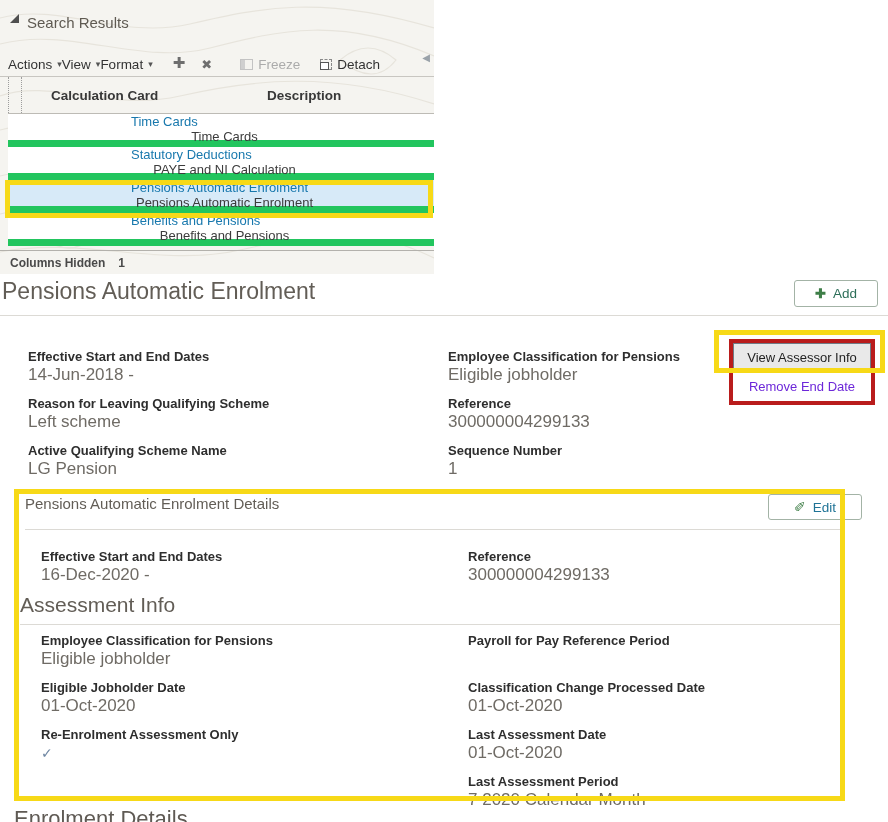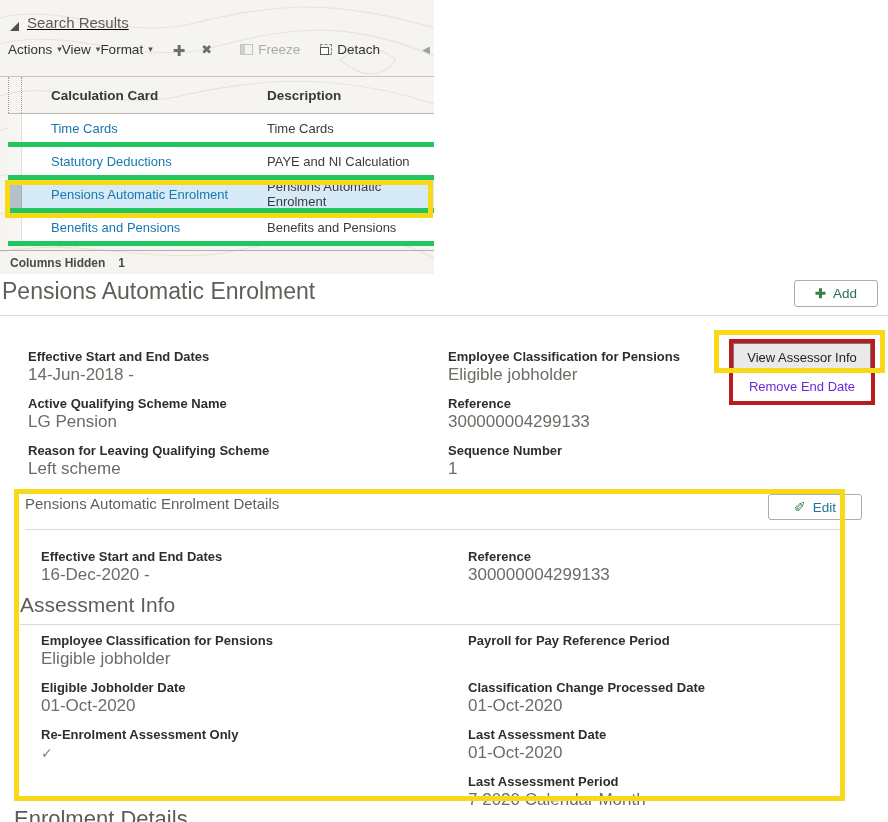--- a/index.html
+++ b/index.html
@@ -2,45 +2,45 @@
 <html><head>
 <meta charset="utf-8">
 <style>
   * { margin:0; padding:0; box-sizing:border-box; }
   html,body { width:888px; height:822px; background:#ffffff; overflow:hidden; position:relative;
               font-family:"Liberation Sans","DejaVu Sans",sans-serif; }
 
   
   .search-panel { position:absolute; left:0; top:0; width:434px; height:274px; background:#f5f4f0; overflow:hidden; }
   .texture { position:absolute; left:0; top:0; z-index:0; }
-  .panel-header { position:absolute; left:10px; top:14px; z-index:2; display:flex; align-items:flex-end; gap:8px;text-decoration:underline; }
+  .panel-header { position:absolute; left:10px; top:14px; z-index:2; display:flex; align-items:flex-start; gap:8px; }
   .collapse-tri { width:0; height:0; border-left:9px solid transparent; border-bottom:9px solid #4f4f4f; }
   .panel-title { font-size:15px; color:#5f5a52; }
 
-  .toolbar { position:absolute; left:8px; top:42px; right:0; height:22px; z-index:2; display:flex; align-items:flex-start; }
+  .toolbar { position:absolute; left:8px; top:50px; right:0; height:22px; z-index:2; display:flex; align-items:flex-end; }
   .menu-btn { display:inline-flex; align-items:center; gap:5px; font-size:13.5px; color:#333; cursor:default; }
   .menu-btn + .menu-btn { }
   .caret { font-size:9px; color:#555; line-height:1; }
   .tb-icon { color:#6e6e6e; font-weight:bold; }
   .plus-icon { font-size:15px; margin-left:20px; }
   .close-icon { font-size:13px; margin-left:16px; }
   .tb-group { display:inline-flex; align-items:center; gap:5px; font-size:13.5px; }
   .freeze-group { margin-left:28px; color:#ababab; }
   .detach-group { margin-left:20px; color:#333; }
   .freeze-icon { display:inline-block; width:13px; height:11px; border:1px solid #c3c3c3;
                  background:linear-gradient(to right,#cfcfcf 4px,#f4f3ef 4px); }
   .detach-icon { display:inline-block; position:relative; width:12px; height:11px; border:1px dashed #8a8a8a; }
   .detach-icon::after { content:""; position:absolute; left:-1px; bottom:-1px; width:7px; height:6px;
                         background:#fff; border:1px solid #555; }
   .splitter-arrow { position:absolute; right:4px; top:2px; font-size:10px; color:#9aa2a9; }
   .toolbar-divider { position:absolute; left:0; right:0; top:76px; border-top:1px solid #c8c6c1; z-index:2; }
 
   .grid { position:absolute; left:8px; right:0; top:77px; z-index:1; }
   .g-header { display:flex; height:37px; align-items:center; border-bottom:1px solid #bdbbb5; }
-  .g-row { display:flex; height:33px; align-items:center; background:#ffffff; border-bottom:5px solid #22c55e; }
+  .g-row { display:flex; height:33px; align-items:center; background:#ffffff; border-bottom:7px solid #22c55e;flex-direction:column; }
   .c-rowhead { width:14px; align-self:stretch; background:#f7f6f3; border-right:1px solid #e0dfda; }
   .g-header .c-rowhead { background:transparent; border-left:1px dotted #9d9d9d; border-right:1px dotted #9d9d9d; }
   .c-card { width:216px; padding-left:7px; font-size:13px;margin-left:22px; }
   .c-desc { flex:1; padding-left:7px; font-size:13px; color:#3c3c3c; }
   .g-header .c-card, .g-header .c-desc { font-weight:bold; color:#383838; font-size:13.5px; }
   .g-row .c-card a { color:#1878ad; text-decoration:none; }
   .g-row.selected { background:#d7eaf8; }
   .g-row.selected .c-rowhead { background:#b4c1cb; border-right:1px solid #a3b0ba; }
   .grid-footer { position:absolute; left:10px; top:256px; z-index:2; font-size:12px; font-weight:bold; color:#4a4a4a; }
   .grid-footer .cnt { margin-left:13px; }
@@ -183,26 +183,26 @@
   <span>Add</span>
 </button>
 <div class="hr hr-summary"></div>
 
 <div class="fields-col col-sum-left">
   <div class="field">
     <div class="lbl">Effective Start and End Dates</div>
     <div class="val">14-Jun-2018 -</div>
   </div>
   <div class="field">
+    <div class="lbl">Reason for Leaving Qualifying Scheme</div>
+    <div class="val">Left scheme</div>
+  </div>
+  <div class="field">
     <div class="lbl">Active Qualifying Scheme Name</div>
     <div class="val">LG Pension</div>
-  </div>
-  <div class="field">
-    <div class="lbl">Reason for Leaving Qualifying Scheme</div>
-    <div class="val">Left scheme</div>
   </div>
 </div>
 
 <div class="fields-col col-sum-right">
   <div class="field">
     <div class="lbl">Employee Classification for Pensions</div>
     <div class="val">Eligible jobholder</div>
   </div>
   <div class="field">
     <div class="lbl">Reference</div>

